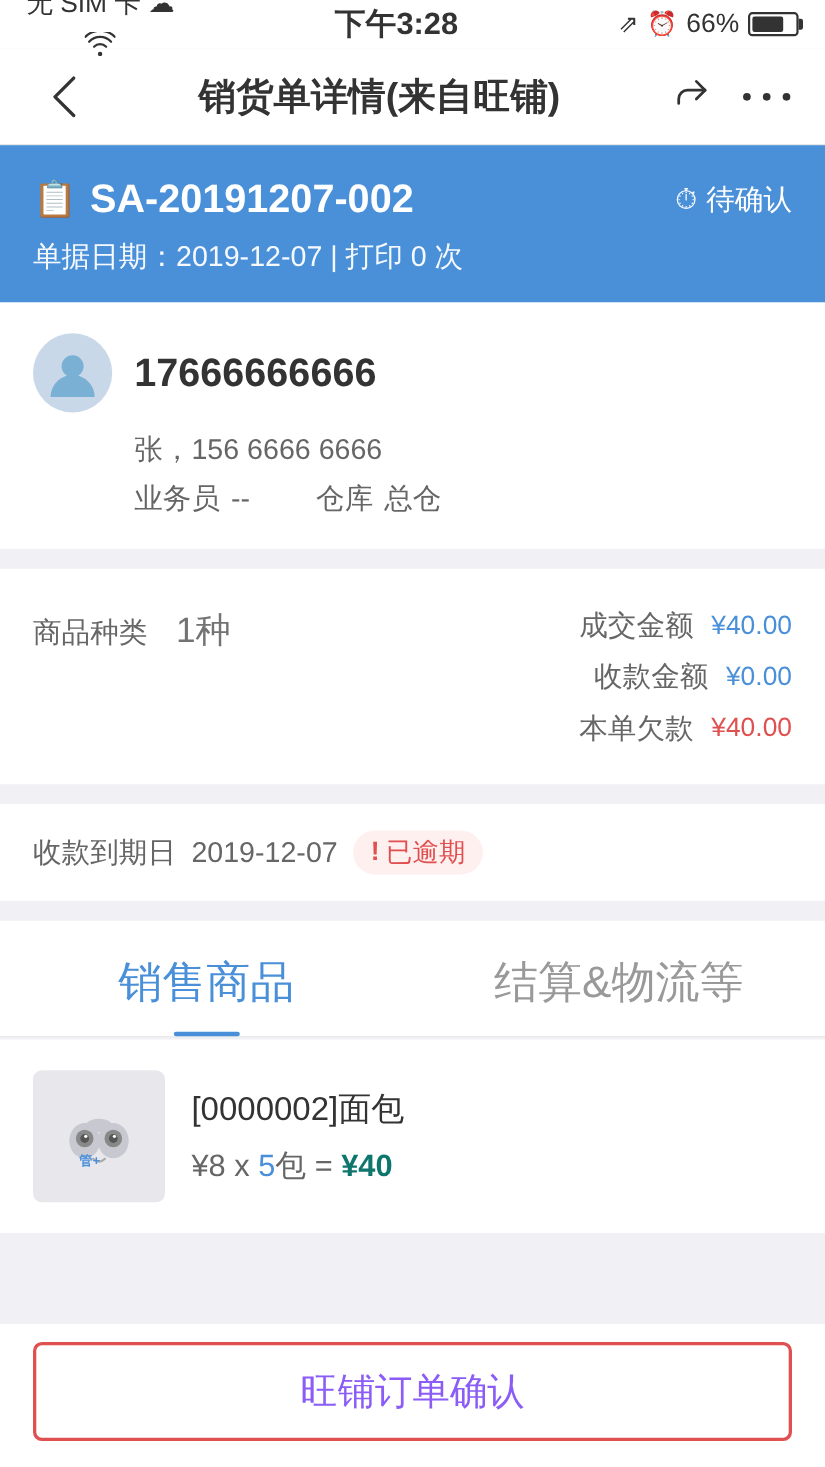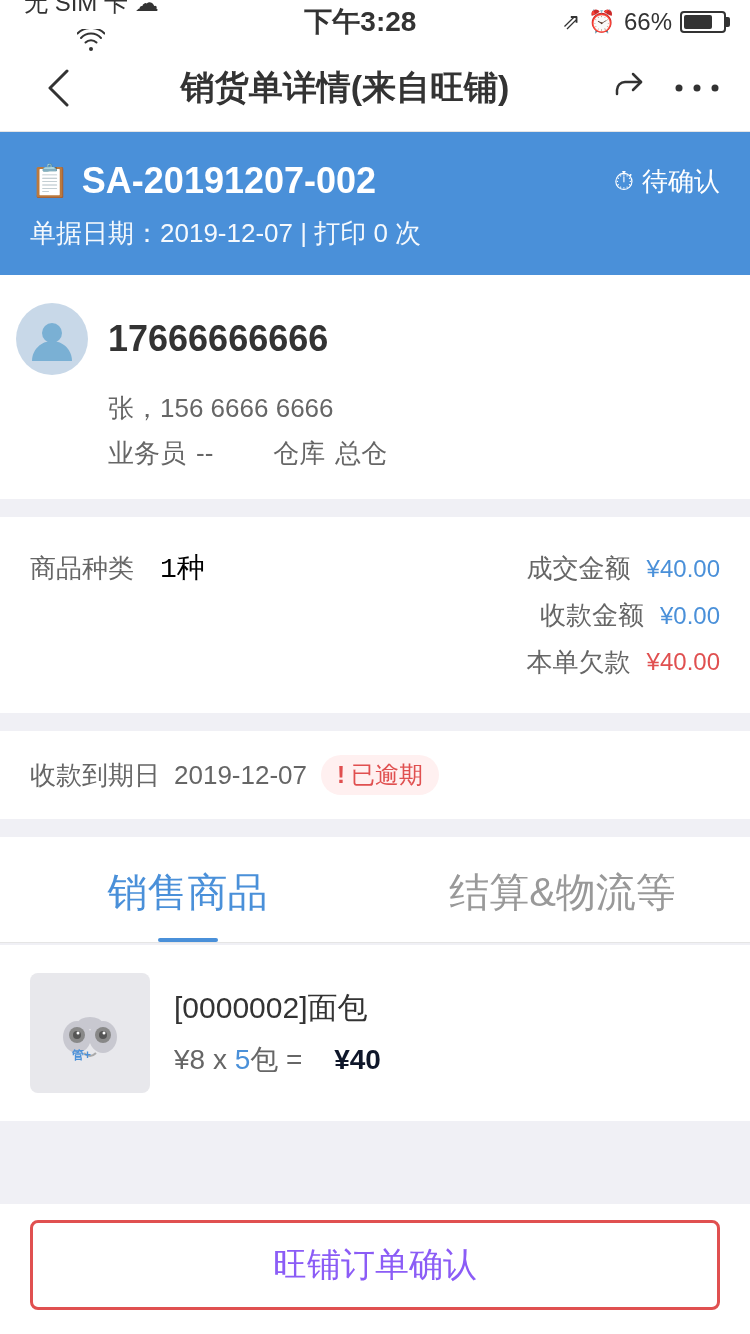--- a/index.html
+++ b/index.html
@@ -121,21 +121,21 @@
       font-size: 26px;
       opacity: 0.95;
     }
 
     
     .section-white {
       background: #fff;
       margin-bottom: 18px;
     }
     .customer-section {
-      padding: 28px 16px;
+      padding: 28px 30px;
     }
     .customer-row {
       display: flex;
       align-items: center;
       gap: 20px;
       margin-bottom: 16px;
     }
     .customer-avatar {
       width: 72px;
       height: 72px;
@@ -295,21 +295,21 @@
     .product-name {
       font-size: 30px;
       color: #333;
       margin-bottom: 12px;
     }
     .product-price {
       font-size: 28px;
       color: #666;
     }
     .product-price .qty { color: #4a90d9; }
-    .product-price .total { color: #0f172a; font-weight: 600; margin-left: 24px; }
+    .product-price .total { color: #0f766e; font-weight: 600; }
 
     
     .bottom-area {
       flex: 1;
       min-height: 200px;
       background: #f0f0f5;
     }
 
     
     .confirm-btn-wrap {
@@ -421,21 +421,21 @@
         <span>总仓</span>
       </div>
     </div>
   </div>
 </div>
 
 <div class="section-white">
   <div class="stats-section">
     <div class="stats-left">
       <div class="stats-item-label">
-        <span>商品种类</span>　<span style="color:#000000; font-size:28px;font-family:Liberation Mono, monospace;">1种</span>
+        <span>商品种类</span>　<span style="color:#737373; font-size:32px;">1种</span>
       </div>
     </div>
     <div class="stats-right">
       <div class="stats-row">
         <span class="stats-label">成交金额</span>
         <span class="stats-value">¥40.00</span>
       </div>
       <div class="stats-row">
         <span class="stats-label">收款金额</span>
         <span class="stats-value">¥0.00</span>

